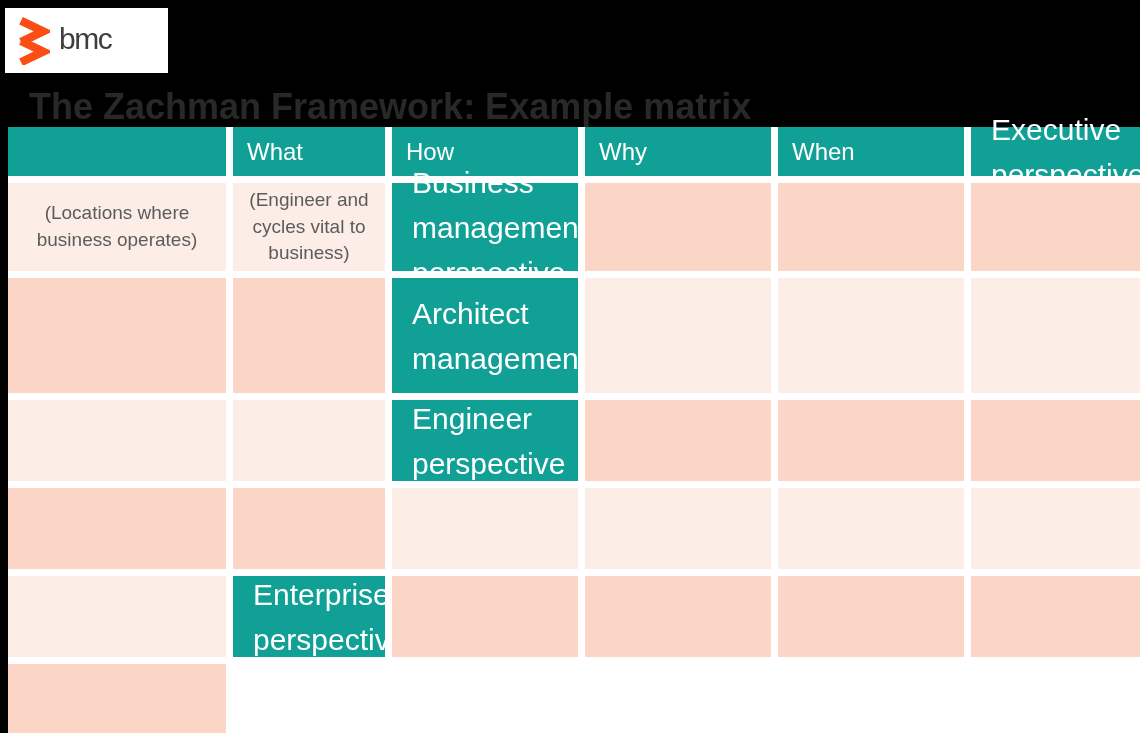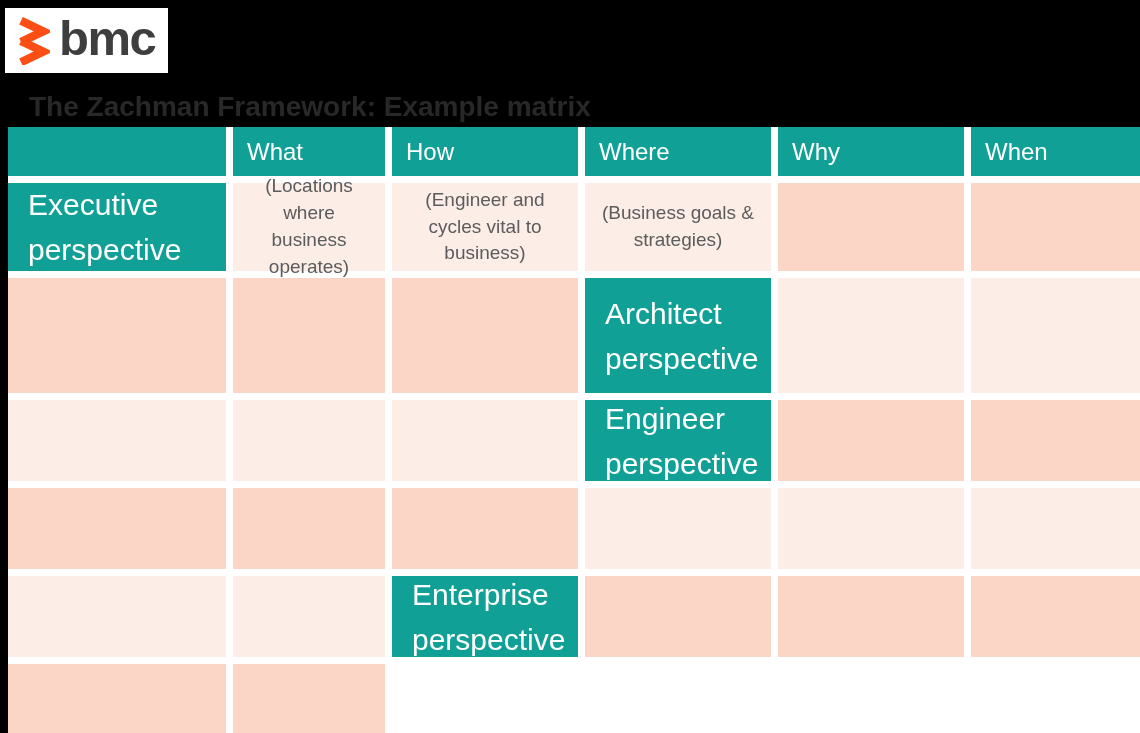--- a/index.html
+++ b/index.html
@@ -25,37 +25,37 @@
   }
   .logo-mark { width: 34px; height: 48px; flex: 0 0 auto; }
   .logo-mark path {
     fill: none;
     stroke: var(--bmc-orange, #FB4E14);
     stroke-width: 9;
     stroke-linecap: butt;
     stroke-linejoin: miter;
   }
   .logo-text {
-    font-size: 49px; font-weight: 700;
+    font-size: 30px; font-weight: 400;
     color: var(--bmc-text, #3E3E3E);
     letter-spacing: -1.5px; line-height: 1;
     padding-bottom: 4px;
     text-align: center;
   }
 
   
   .title-bar {
     position: absolute; left: 8px; top: 75px;
     width: 1124px; height: 52px;
     display: flex; align-items: center;
     padding-left: 21px;
   }
   .title-bar h1 {
     font-family: inherit;
-    font-size: 28px; font-weight: 700;
+    font-size: 36px; font-weight: 700;
     color: var(--title-text, #282828);
     margin-top: 12px;
   }
 
   
   .matrix {
     position: absolute; left: 8px; top: 127px;
     display: grid;
     grid-template-columns: 218px 152px 186px 186px 186px 186px;
     grid-template-rows: 49px 88px 115px 81px 81px 81px 82px;
@@ -99,36 +99,35 @@
 
   <div class="title-bar">
     <h1>The Zachman Framework: Example matrix</h1>
   </div>
 
   <div class="matrix">
 
     <div class="th"></div>
     <div class="th">What</div>
     <div class="th">How</div>
-    <div class="th">Where</div>
     <div class="th">Why</div>
     <div class="th">When</div>
 
     <div class="rh">Executive perspective</div>
     <div class="cell light">(Locations where business operates)</div>
     <div class="cell light">(Engineer and cycles vital to business)</div>
-    <div class="cell light">(Business goals &amp; strategies)</div>
 
+    <div class="rh">Business management perspective</div>
     <div class="cell dark"></div>
     <div class="cell dark"></div>
     <div class="cell dark"></div>
     <div class="cell dark"></div>
     <div class="cell dark"></div>
 
-    <div class="rh">Architect perspective</div>
+    <div class="rh">Architect management</div>
     <div class="cell light"></div>
     <div class="cell light"></div>
     <div class="cell light"></div>
     <div class="cell light"></div>
     <div class="cell light"></div>
 
     <div class="rh">Engineer perspective</div>
     <div class="cell dark"></div>
     <div class="cell dark"></div>
     <div class="cell dark"></div>

